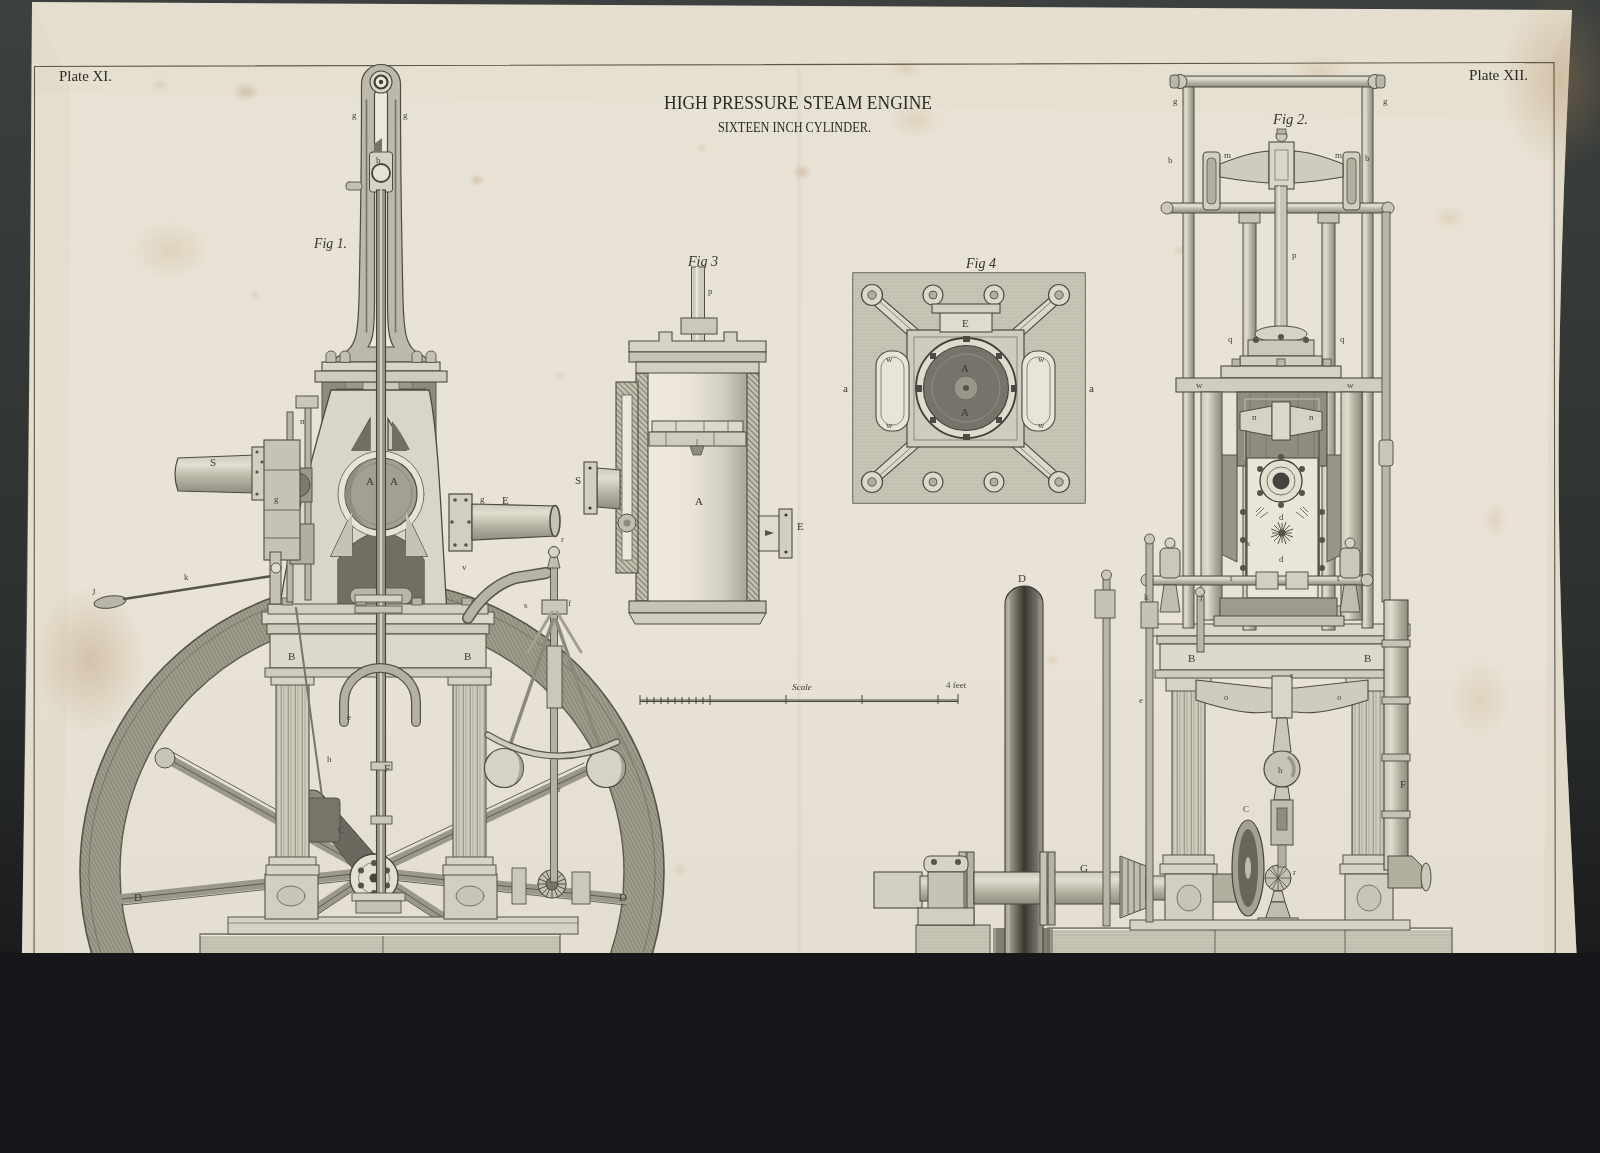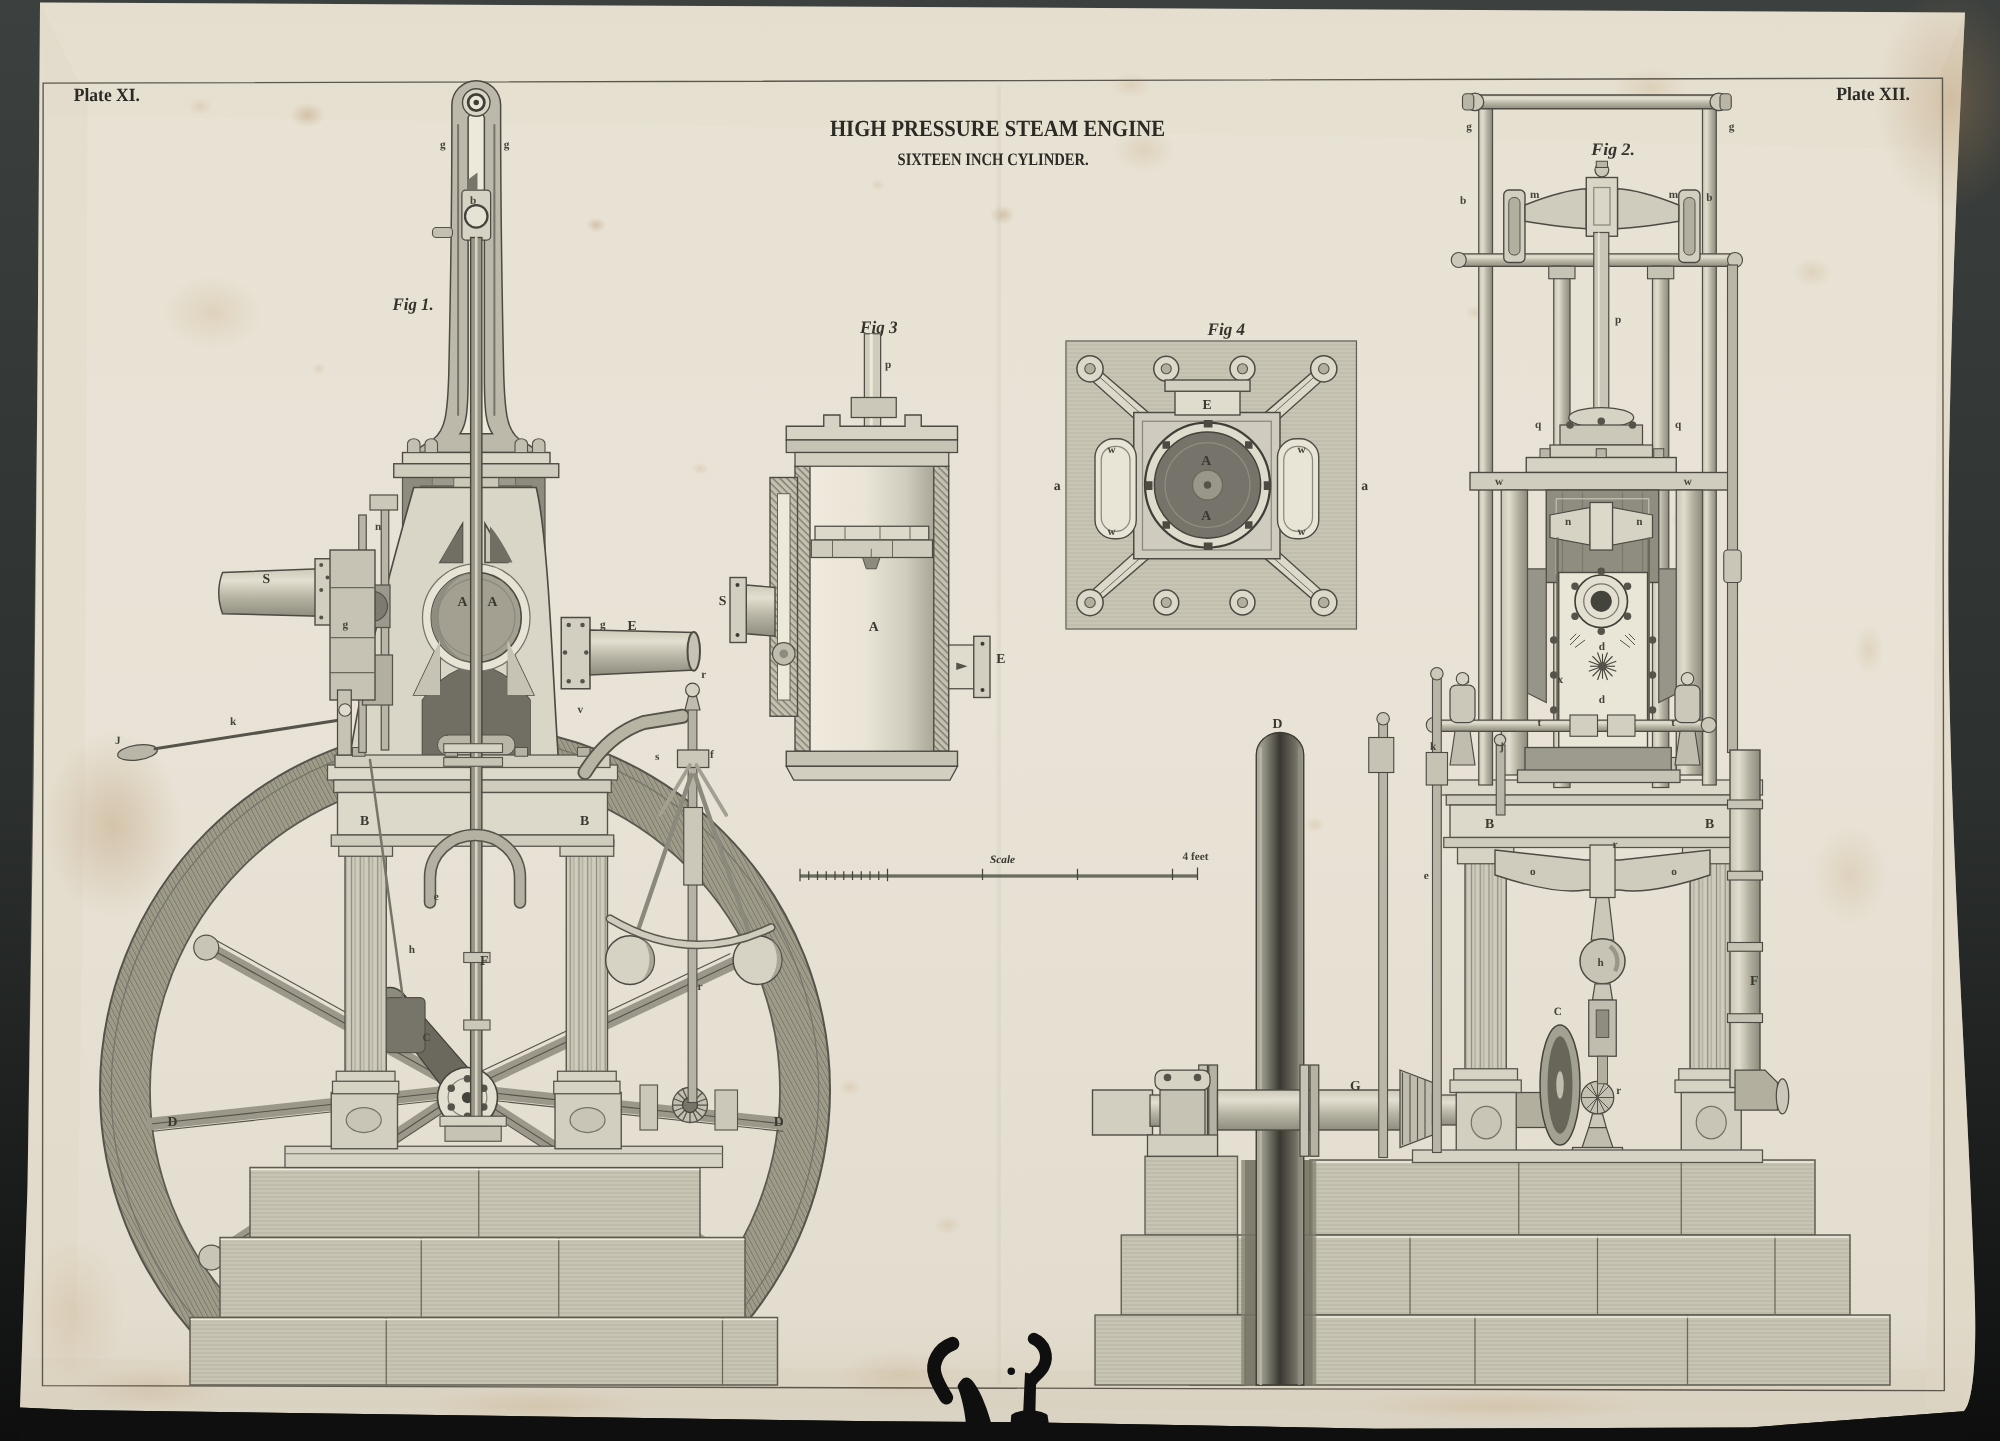--- a/index.html
+++ b/index.html
@@ -1,16 +1,16 @@
 <!DOCTYPE html>
 <html><head><meta charset="utf-8">
 <style>
 html,body{margin:0;padding:0;background:#15171a;}
-#stage{position:relative;width:1600px;height:1153px;overflow:hidden;
-font-family:"Liberation Serif",serif;font-weight:bold;}
+#stage{position:relative;width:1600px;height:953px;overflow:hidden;
+font-family:"Liberation Serif",serif;}
 svg{display:block}
 .t{fill:#2b2a25;font-family:"Liberation Serif",serif;}
 .fig{fill:#34332c;font-family:"Liberation Serif",serif;font-style:italic;}
 .lb{fill:#3a392f;font-family:"Liberation Serif",serif;font-size:11px;}
 .lbs{fill:#45443a;font-family:"Liberation Serif",serif;font-size:9px;}
 </style></head>
 <body>
 <div id="stage">
 <svg width="1600" height="1153" viewBox="0 0 1600 1153">
 <defs>

